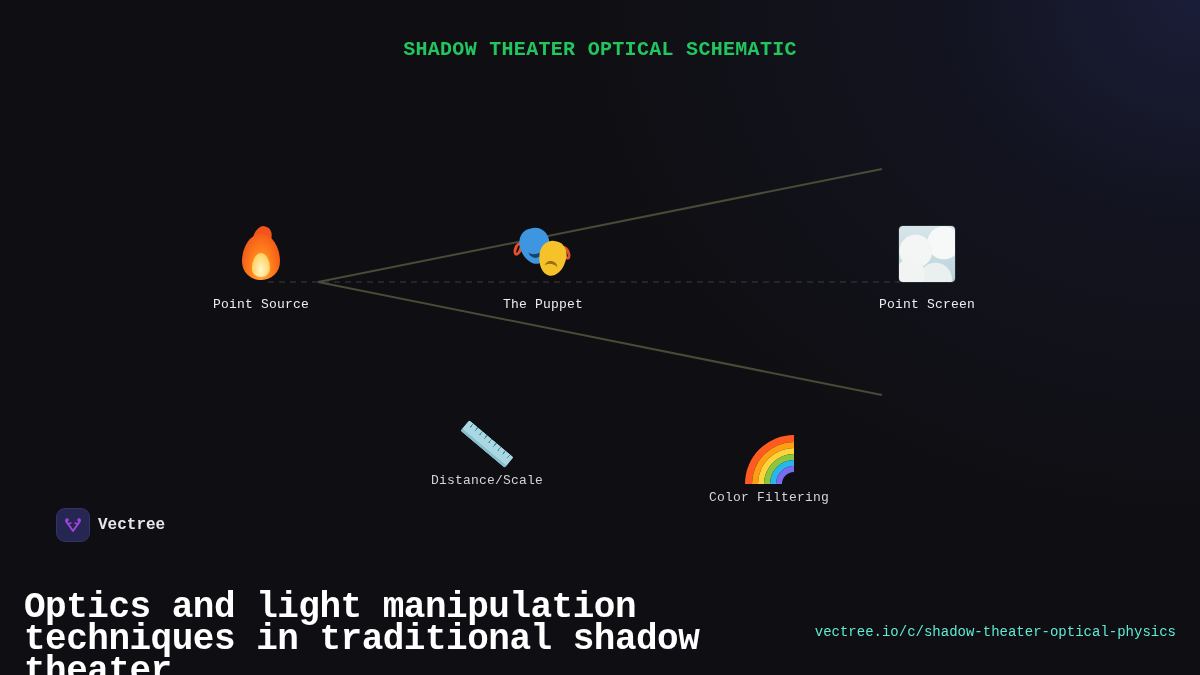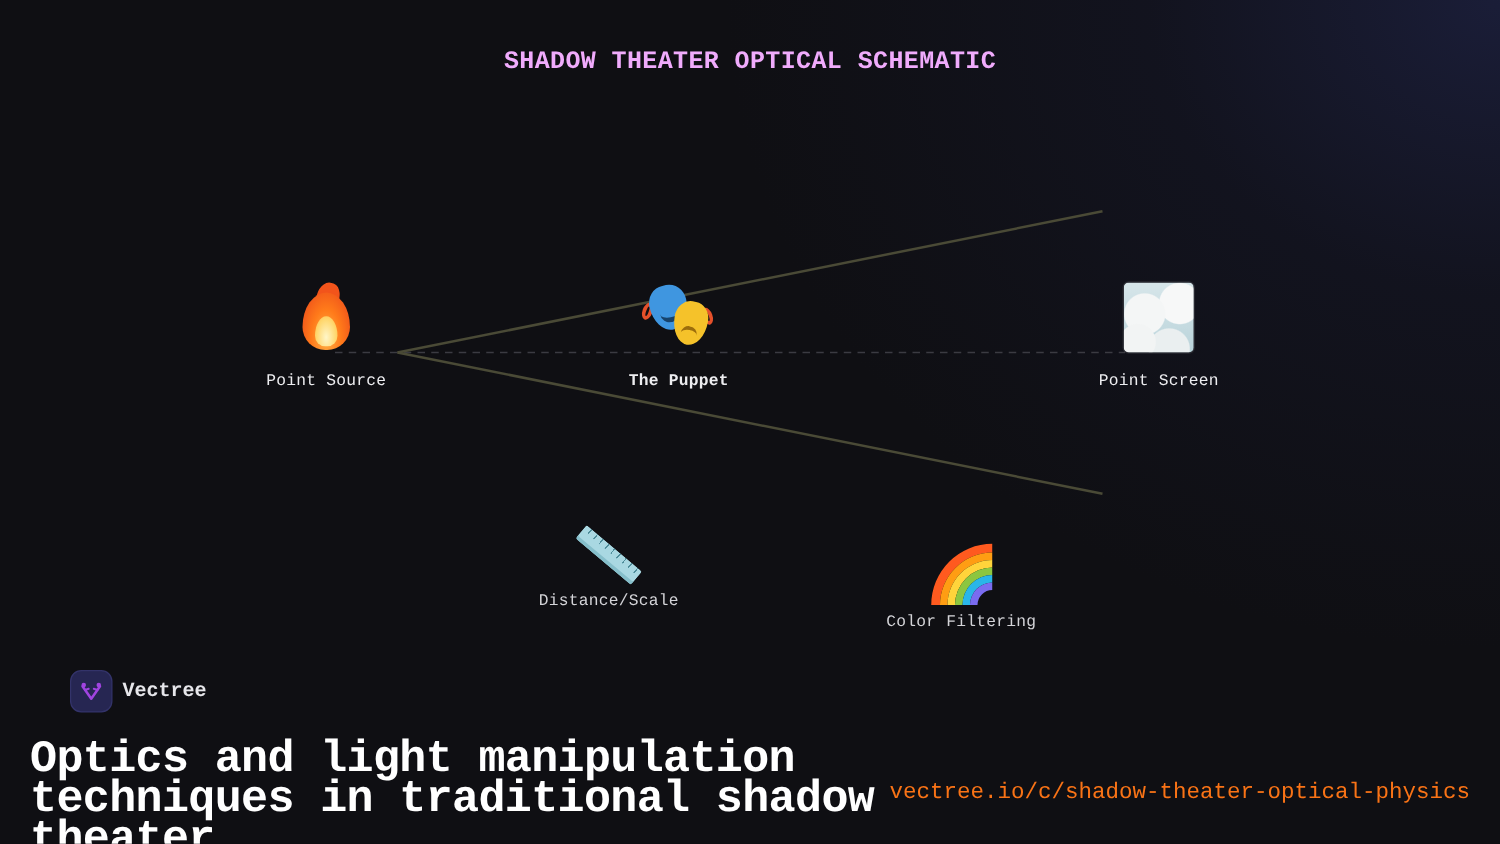--- a/index.html
+++ b/index.html
@@ -13,21 +13,21 @@
     .bg-glow {
       position: absolute; inset: 0;
       background:
         radial-gradient(ellipse 620px 520px at 1200px 0px, rgba(30,34,68,0.75) 0%, rgba(22,24,44,0.45) 45%, rgba(15,15,19,0) 100%);
       pointer-events: none;
     }
     .schematic-title {
       position: absolute; left: 0; right: 0; top: 38px;
       text-align: center;
       font-size: 20px; font-weight: bold;
-      color: #f0abfc;
+      color: #22c55e;
       letter-spacing: 0.3px;
     }
     svg.rays {
       position: absolute; left: 0; top: 0;
       width: 1200px; height: 675px;
       pointer-events: none;
     }
     .node {
       position: absolute;
       display: flex; flex-direction: column; align-items: center;
@@ -101,42 +101,42 @@
       transform: rotate(40deg);
       position: relative; margin-top: 20px;
       background-image: repeating-linear-gradient(90deg, transparent 0 5px, #4f8e9b 5px 6px);
       background-size: 100% 5px; background-repeat: no-repeat;
       background-color: #a9d8e2;
       box-shadow: inset 0 -3px 0 #86bfcb;
     }
 
     
     .brand {
-      position: absolute; left: 24px; top: 536px;
+      position: absolute; left: 24px; top: 508px;
       display: flex; align-items: center; gap: 8px; padding-left: 32px;
     }
     .brand-logo {
       width: 34px; height: 34px; border-radius: 9px;
       background: #262652;
       display: flex; align-items: center; justify-content: center;
       border: 1px solid #33336a;
     }
     .brand-name {
       font-size: 16px; font-weight: bold; color: #e6e6ea;
     }
     .headline {
       position: absolute; left: 24px; top: 550px; width: 760px;
       font-size: 36px; font-weight: bold; line-height: 32px;
       color: #ffffff;
       letter-spacing: -0.5px;
       margin-top: 42px;
     }
     .url {
       position: absolute; right: 24px; top: 624px;
-      font-size: 18px; color: #f97316; margin-left: 24px;
+      font-size: 14px; color: #5eead4; margin-left: 24px;
     }
   </style>
 </head>
 <body>
 
 <div class="bg-glow"></div>
 
 <div class="schematic-title">SHADOW THEATER OPTICAL SCHEMATIC</div>
 
 <svg class="rays" viewBox="0 0 1200 675">
@@ -149,21 +149,21 @@
   <div class="glyph">
     <div class="flame">
       <div class="tip"></div>
       <div class="outer"></div>
       <div class="inner"></div>
     </div>
   </div>
   <div class="label">Point Source</div>
 </div>
 
-<div class="node" style="left:543px; top:225px;font-weight:bold;">
+<div class="node" style="left:543px; top:225px;">
   <div class="glyph">
     <div class="masks">
       <div class="ribbon" style="left:2px; top:16px; transform:rotate(20deg);"></div>
       <div class="ribbon" style="left:50px; top:20px; transform:rotate(-20deg);"></div>
       <div class="mask-blue"></div>
       <div class="mask-yellow"></div>
     </div>
   </div>
   <div class="label">The Puppet</div>
 </div>

